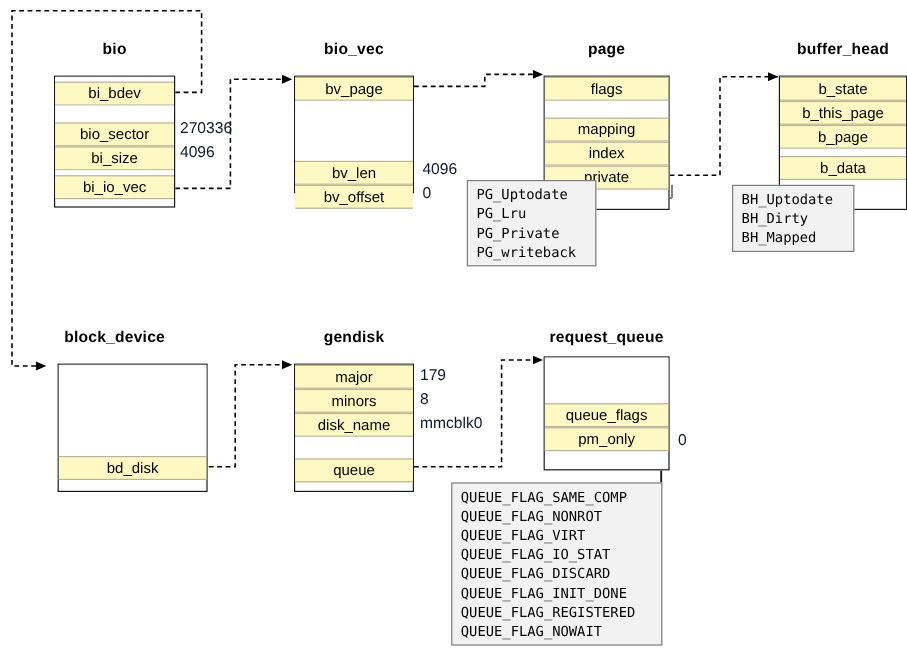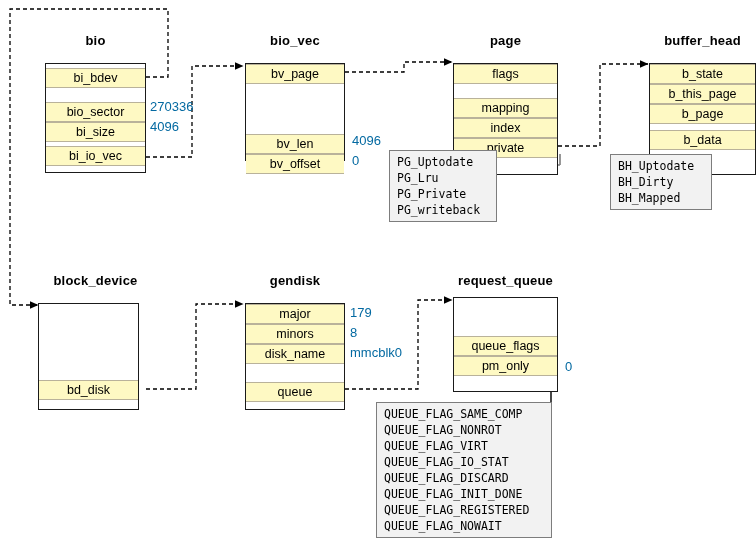--- a/index.html
+++ b/index.html
@@ -17,21 +17,21 @@
   .title{position:absolute;font-size:13px;font-weight:bold;text-align:center;
          white-space:nowrap;letter-spacing:.2px;}
   .row{box-sizing:border-box;height:20px;line-height:19px;font-size:12.5px;
        text-align:center;white-space:nowrap;}
   .row.f{background:#fef9c3;border-top:1.5px solid #b9b29a;
          border-bottom:1.5px solid #b9b29a;}
   .row.e{background:#ffffff;}
   .spacer{background:#ffffff;}
 
   
-  .val{position:absolute;font-size:13px;white-space:nowrap;color:#0369a1;}
+  .val{position:absolute;font-size:13px;white-space:nowrap;color:#0f172a;}
 
   
   .note{position:absolute;box-sizing:border-box;background:#f2f2f2;
         border:1.5px solid #7d7d7d;
         font-family:"DejaVu Sans Mono", monospace;
         font-size:11.5px;line-height:16px;
         padding:3px 6px 3px 7px;white-space:nowrap;}
   .note div{white-space:nowrap;}
 </style>
 </head>
@@ -106,21 +106,21 @@
   <div class="title" style="left:649px;top:33px;width:107px;">buffer_head</div>
   <div class="struct" style="left:649px;top:63px;width:107px;height:112px;">
     <div class="row f">b_state</div>
     <div class="row f">b_this_page</div>
     <div class="row f">b_page</div>
     <div class="row e" style="height:6px;"></div>
     <div class="row f">b_data</div>
   </div>
 
   <div class="title" style="left:45px;top:273px;width:101px;">block_device</div>
-  <div class="struct" style="left:38px;top:303px;width:101px;height:107px;">
+  <div class="struct" style="left:48px;top:303px;width:125px;height:107px;">
     <div class="row e" style="height:76px;"></div>
     <div class="row f">bd_disk</div>
   </div>
 
   <div class="title" style="left:245px;top:273px;width:100px;">gendisk</div>
   <div class="struct" style="left:245px;top:303px;width:100px;height:107px;">
     <div class="row f">major</div>
     <div class="row f">minors</div>
     <div class="row f">disk_name</div>
     <div class="row e" style="height:18px;"></div>

